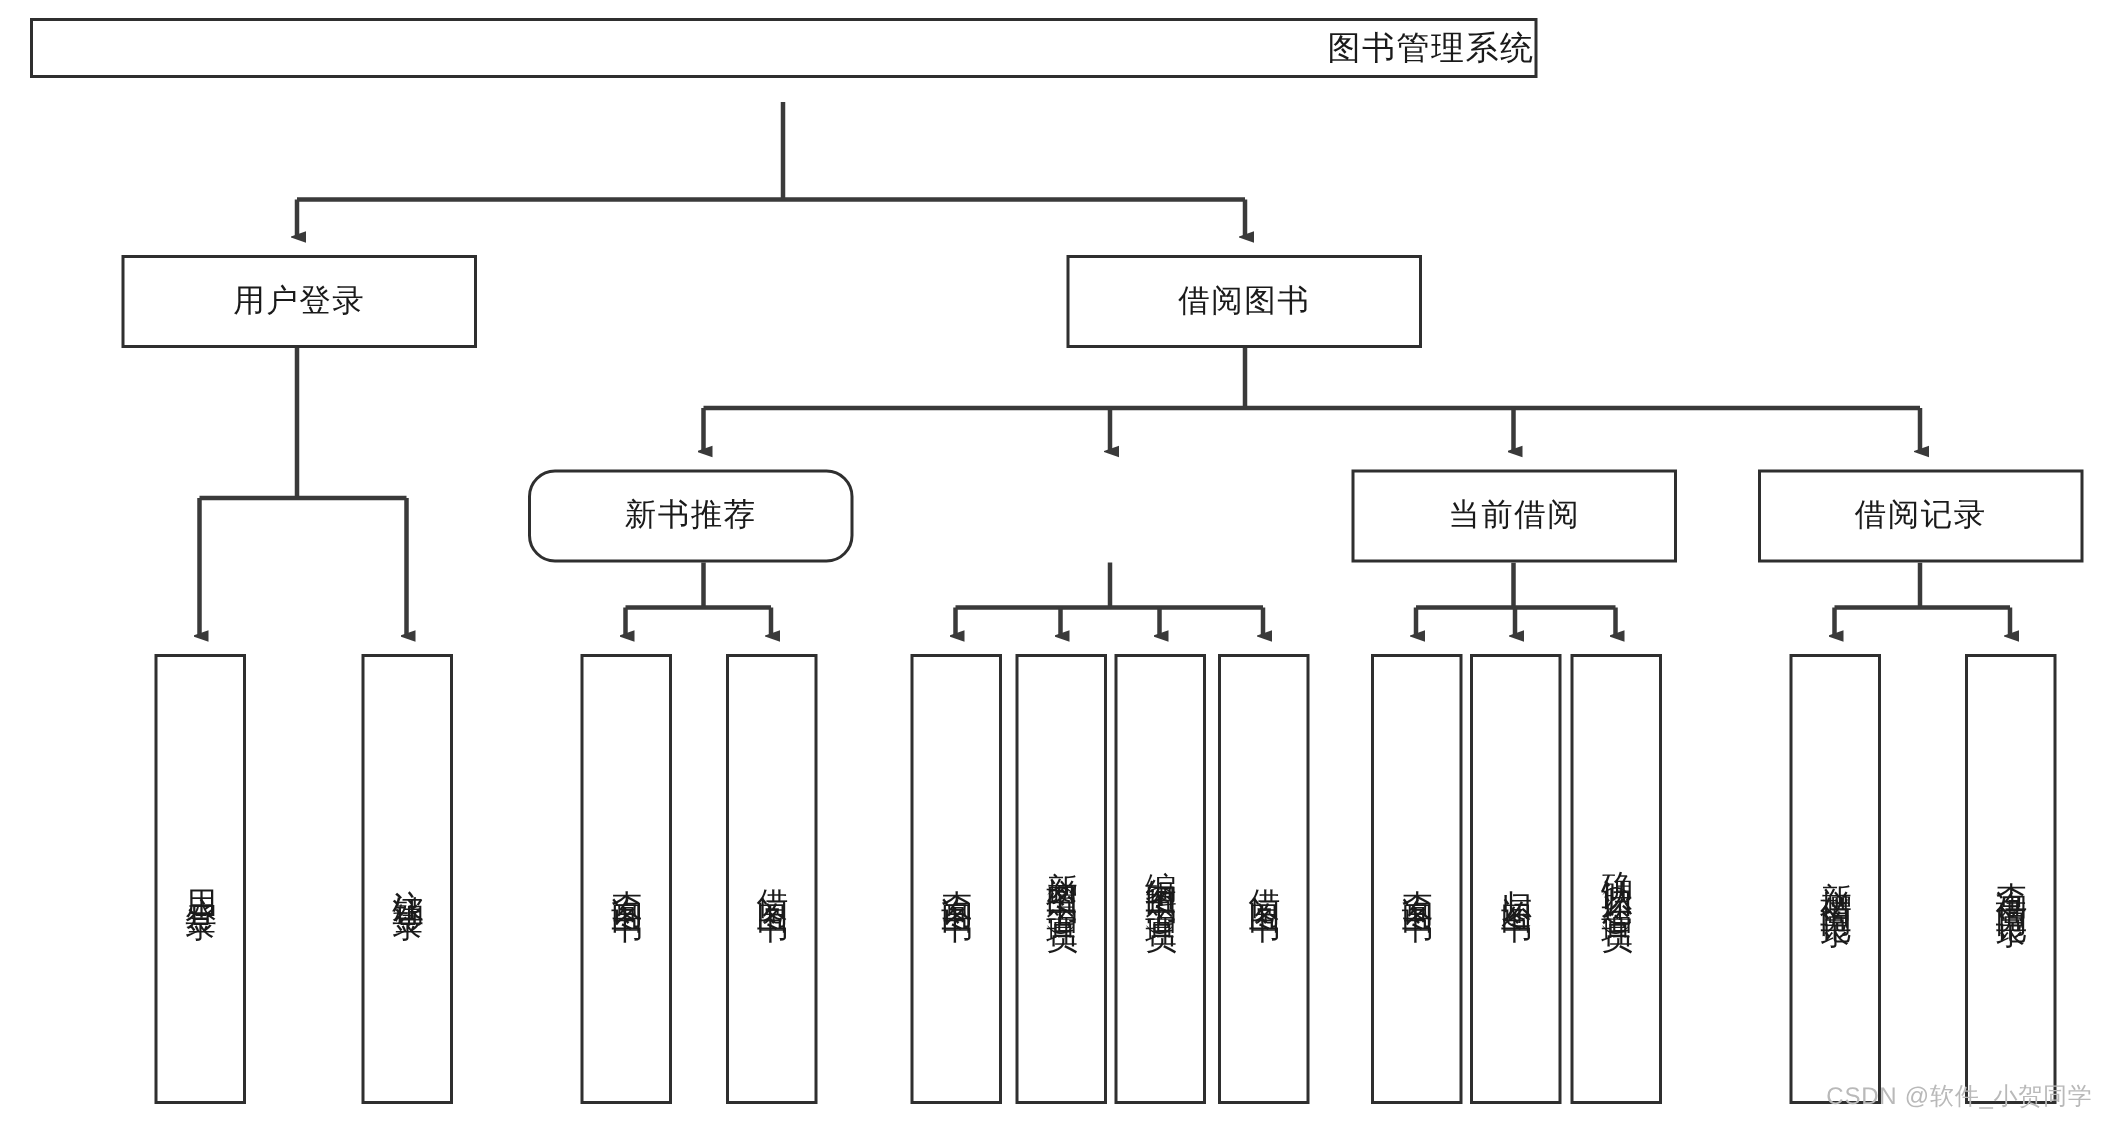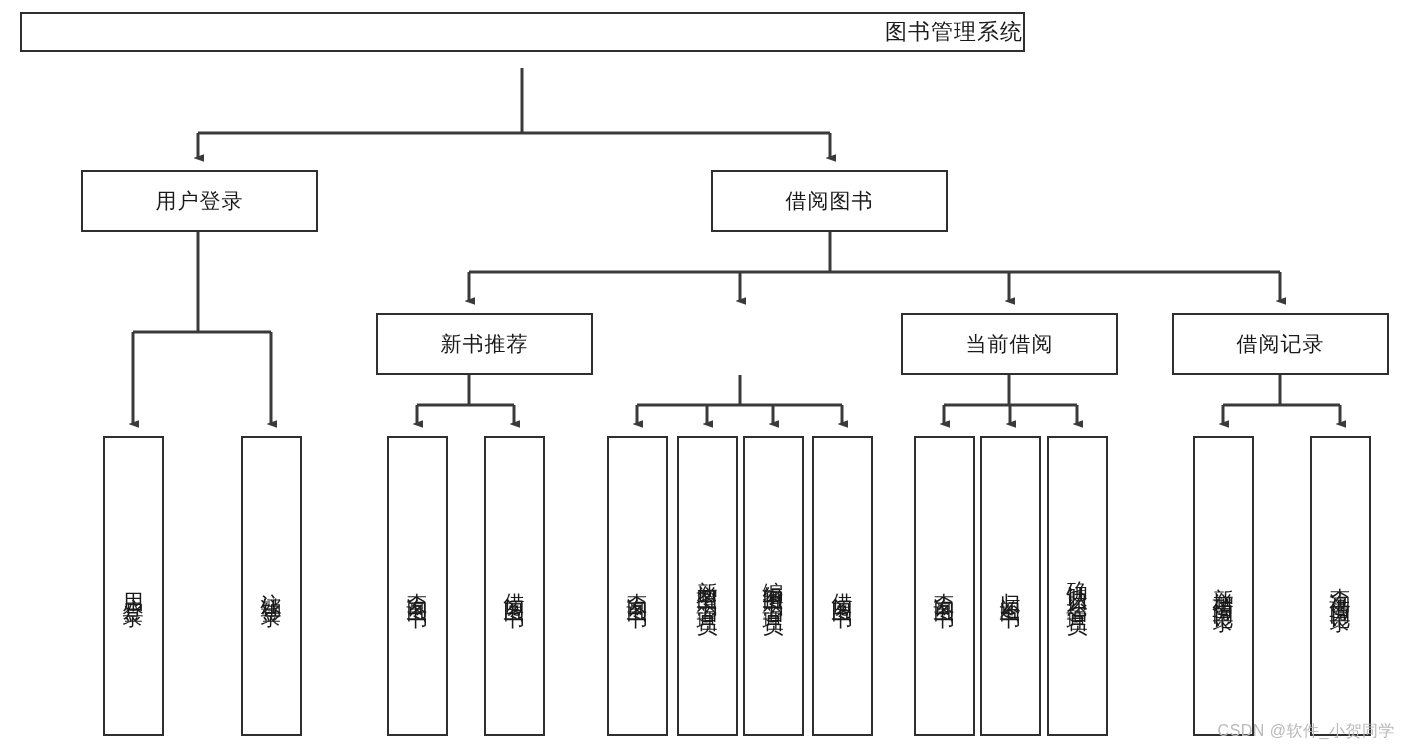--- a/index.html
+++ b/index.html
@@ -129,21 +129,21 @@
     <span class="node-label">图书管理系统</span>
   </div>
 
   <div class="node horiz" style="left:81px; top:170px; width:237px; height:62px;">
     <span class="node-label">用户登录</span>
   </div>
   <div class="node horiz" style="left:711px; top:170px; width:237px; height:62px;">
     <span class="node-label">借阅图书</span>
   </div>
 
-  <div class="node horiz" style="left:376px; top:313px; width:217px; height:62px;">
+  <div class="node horiz" style="left:352px; top:313px; width:217px; height:62px;border-radius:18px;">
     <span class="node-label">新书推荐</span>
   </div>
   <div class="node horiz" style="left:1172px; top:313px; width:217px; height:62px;">
     <span class="node-label">借阅记录</span>
   </div>
   <div class="node horiz" style="left:901px; top:313px; width:217px; height:62px;">
     <span class="node-label">当前借阅</span>
   </div>
 
   <div class="node vert" style="left:103px; top:436px; width:61px; height:300px;">

